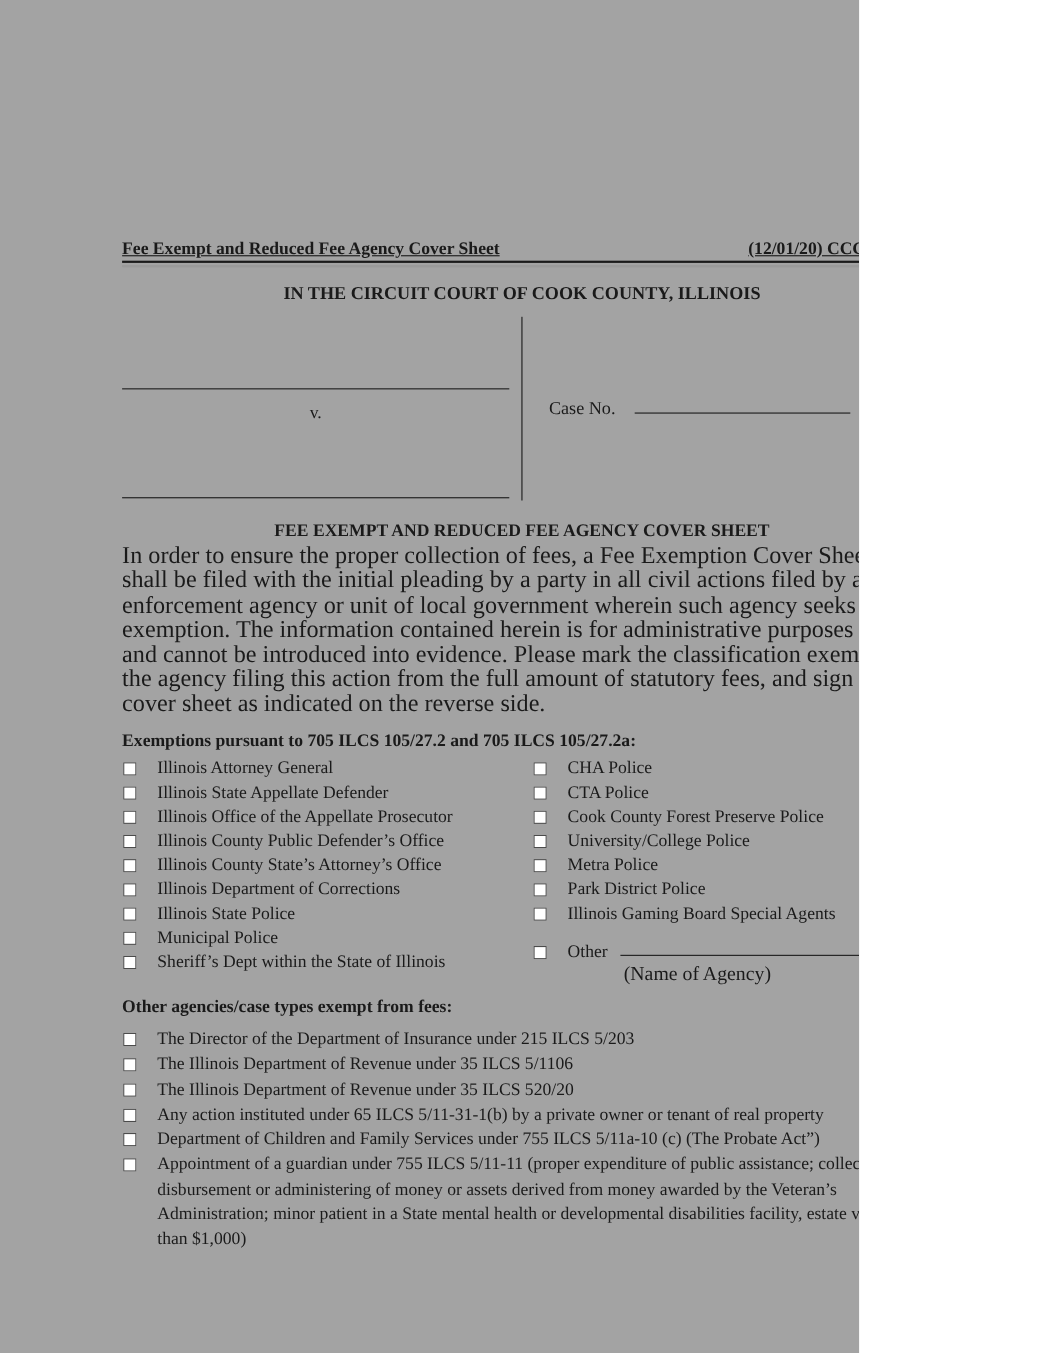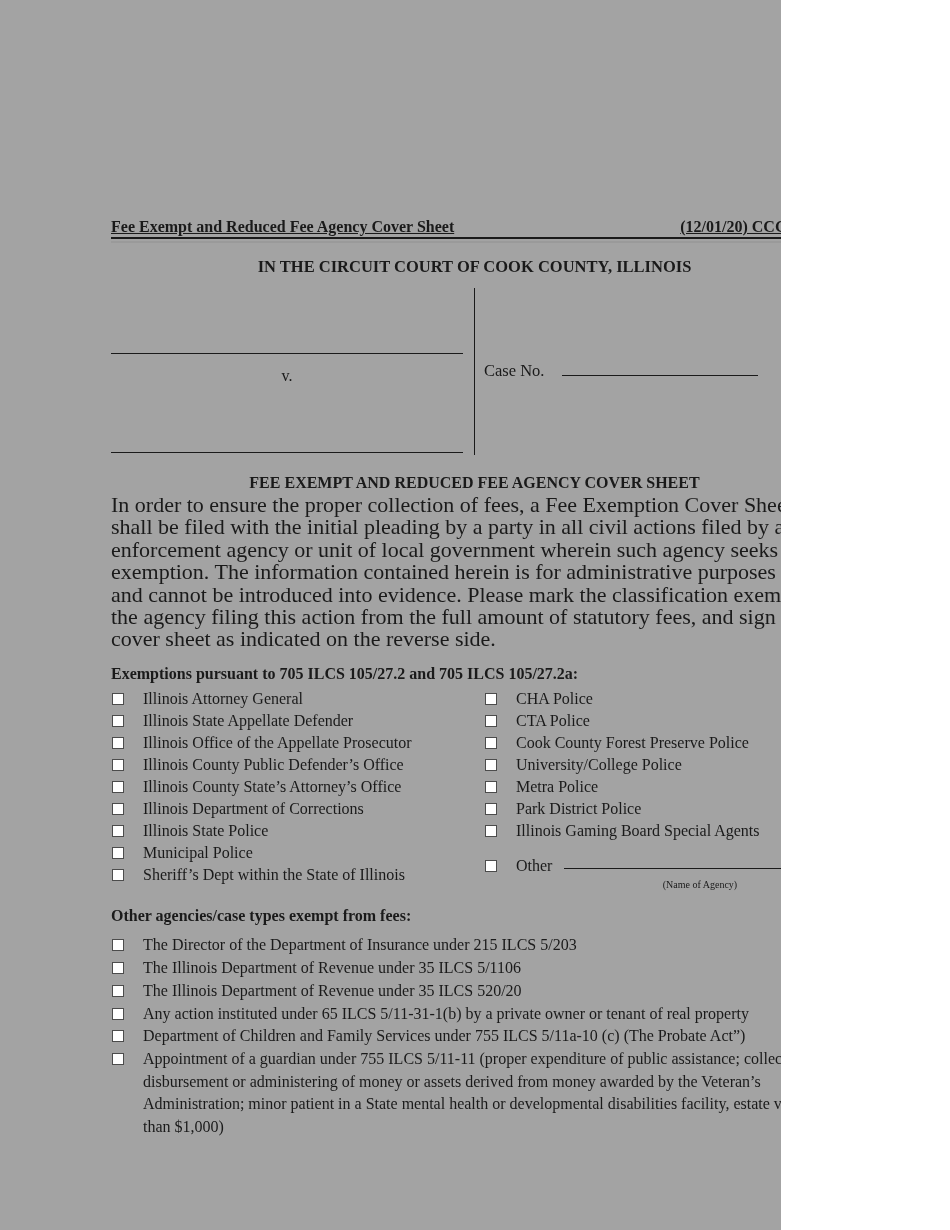--- a/index.html
+++ b/index.html
@@ -27,41 +27,41 @@
     margin: 14px 0 0 0;
   }
 
   
   .caption { position: relative; height: 170px; margin-top: 11px; }
   .party-line { position: absolute; left: 0; width: 352px; border-bottom: 1.4px solid #1a1a1a; height: 0; }
   .plaintiff-line { top: 65px; }
   .defendant-line { top: 164px; }
   .versus { position: absolute; left: 0; top: 79px; width: 352px; text-align: center; font-size: 16px; }
   .caption-divider { position: absolute; left: 363px; top: 0; height: 167px; border-left: 1.7px solid #1a1a1a; }
-  .case-no { position: absolute; left: 373px; top: 73px; font-size: 16.5px; display: flex; align-items: baseline; }
+  .case-no { position: absolute; left: 388px; top: 73px; font-size: 16.5px; display: flex; align-items: baseline; }
   .case-no-line { display: inline-block; width: 196px; margin-left: 17px; border-bottom: 1.4px solid #1a1a1a; height: 13px; }
 
   
   .section-title { text-align: center; font-weight: bold; font-size: 16px; margin: 16px 0 2px 0; }
   .intro-paragraph { margin: 2px 0 0 0; width: 724px; font-size: 22px; line-height: 22.4px; }
 
   
   .list-heading { font-weight: bold; font-size: 16px; margin: 14px 0 5px 0; }
   .two-col { display: flex; }
   .col-left { width: 373px; flex-shrink: 0; }
   .col-right { flex: 1; }
   .chk-row { display: flex; align-items: flex-start; line-height: 22px; font-size: 16px; }
   .chk {
     display: inline-block; width: 12px; height: 12px;
     border: 1.2px solid #4c4c4c; background: #fff;
     margin: 5px 19px 0 1px; flex-shrink: 0;
   }
   .other-row { margin-top: 13px; }
   .fill-line { flex: 1; border-bottom: 1.4px solid #1a1a1a; height: 14px; margin-left: 12px; margin-right: 5px; }
-  .name-agency { margin-left: 83px; width: 266px; text-align: center; font-size: 10px; line-height: 16px; }
+  .name-agency { margin-left: 83px; width: 266px; text-align: left; font-size: 18px; line-height: 16px; }
 
   .list2 { margin-top: 9px; }
   .list2 .chk-row { line-height: 22.4px; margin-bottom: 0.5px; }
   .item-text { flex: 1; }
 
   
   .footer { text-align: center; margin-top: 7px; }
   .footer-clerk { font-weight: bold; font-size: 16px; line-height: 22px; }
   .footer-site { font-weight: bold; font-size: 16px; line-height: 22px; }
   .footer-page { font-size: 12.5px; line-height: 15px; color: #2a2a2a; }

